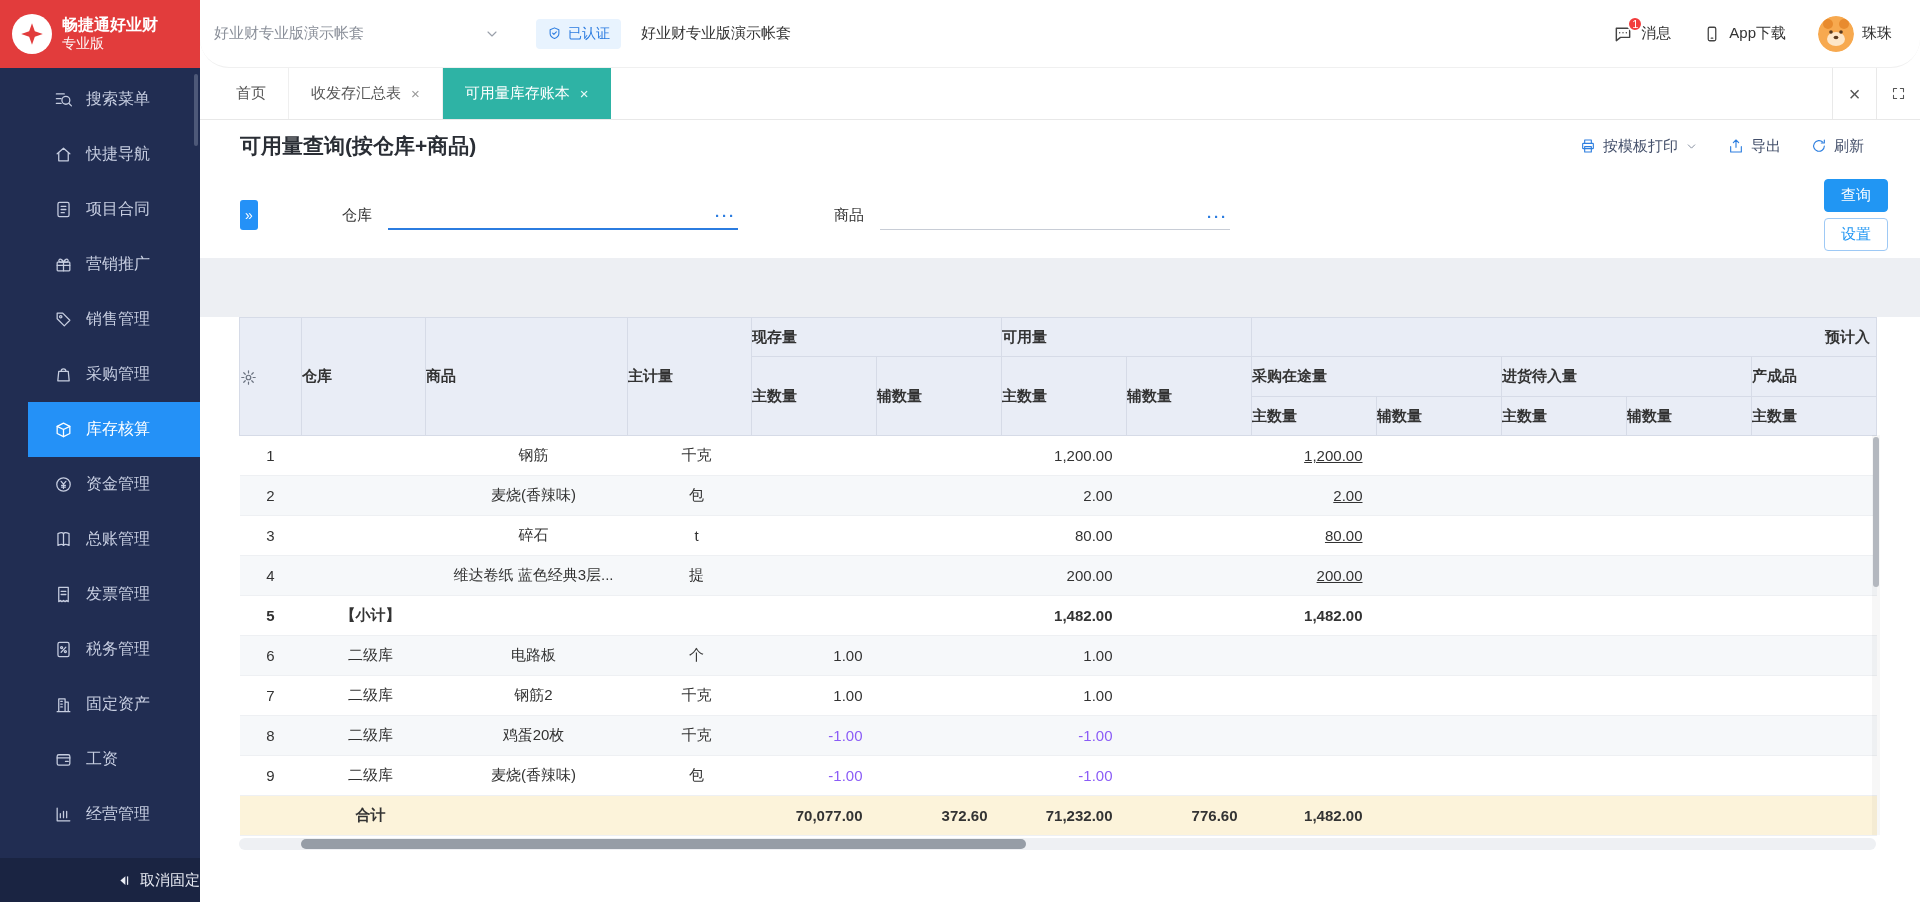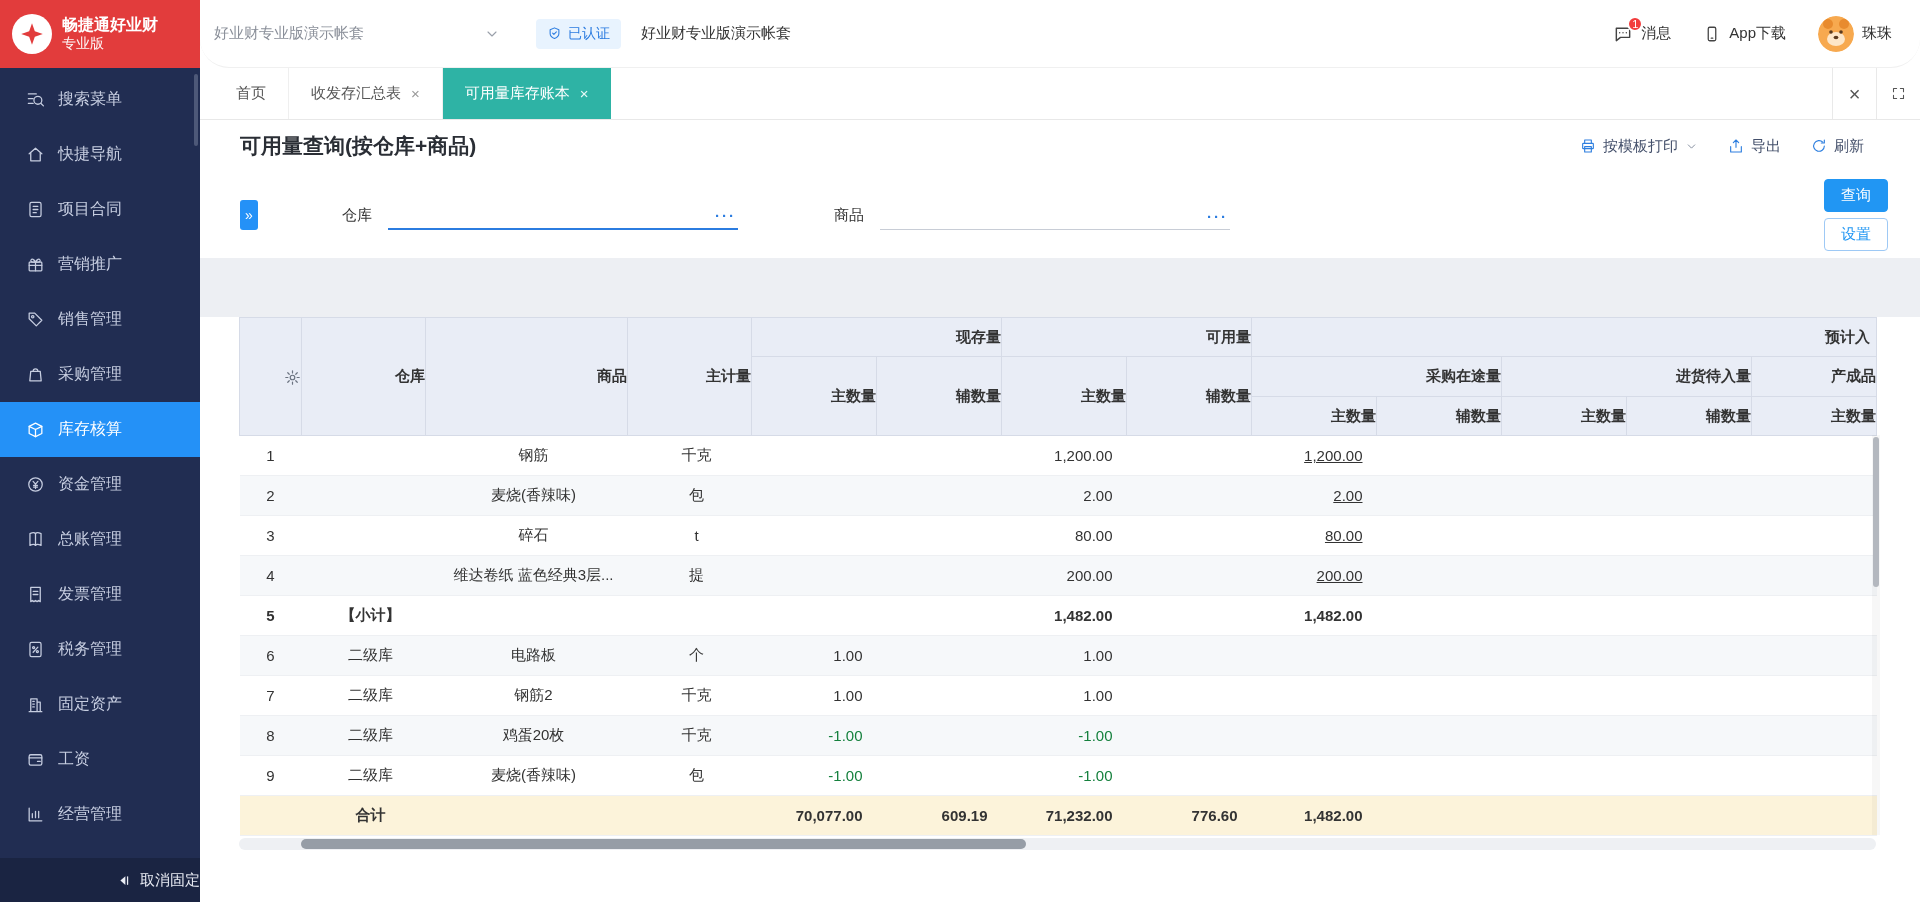--- a/index.html
+++ b/index.html
@@ -8,21 +8,21 @@
 
   
   .sidebar { width:200px; background:#212d52; display:flex; flex-direction:column; flex-shrink:0; }
   .logo { height:68px; background:#e23c3c; display:flex; align-items:center; padding:0 12px; gap:10px; }
   .logo-mark { width:40px; height:40px; background:#fff; border-radius:50%; display:flex; align-items:center; justify-content:center; flex-shrink:0; }
   .logo-mark svg { width:26px; height:26px; }
   .logo-text { color:#fff; line-height:1.25; }
   .logo-line1 { font-size:16px; font-weight:bold; white-space:nowrap; }
   .logo-line2 { font-size:14px; opacity:.95; }
   .side-nav { flex:1; overflow:hidden; position:relative; padding-top:4px; }
-  .side-item { height:55px; display:flex; align-items:center; padding-left:26px; gap:13px; color:#c6cde0; font-size:16px; cursor:pointer; white-space:nowrap; }
+  .side-item { height:55px; display:flex; align-items:center; padding-left:26px; gap:13px; color:#c6cde0; font-size:16px; cursor:pointer; white-space:nowrap;margin-left:28px; }
   .side-item.active { background:#2491f7; color:#fff; }
   .s-icon { width:19px; height:19px; display:inline-flex; flex-shrink:0; }
   .s-icon svg { width:100%; height:100%; fill:none; stroke:currentColor; stroke-width:1.6; stroke-linecap:round; stroke-linejoin:round; }
   .side-scrollbar { position:absolute; right:2px; top:6px; width:4px; height:72px; background:#4d5878; border-radius:2px; }
   .side-pin { height:44px; background:#1a2442; color:#e9ecf4; display:flex; align-items:center; justify-content:flex-end; gap:9px; font-size:15px; cursor:pointer; flex-shrink:0; }
   .pin-icon { width:15px; height:15px; display:inline-flex; }
   .pin-icon svg { width:100%; height:100%; fill:currentColor; stroke:none; }
 
   
   .main { flex:1; min-width:0; display:flex; flex-direction:column; background:#fff; }
@@ -73,34 +73,34 @@
   .filter-buttons { margin-left:auto; display:flex; flex-direction:column; gap:6px; }
   .btn { width:64px; height:33px; border-radius:4px; font-size:15px; display:flex; align-items:center; justify-content:center; cursor:pointer; font-family:inherit; }
   .btn-query { background:#2196f3; color:#fff; border:1px solid #2196f3; }
   .btn-settings { background:#fff; color:#2196f3; border:1px solid #9ec9f5; }
 
   .gray-strip { height:59px; background:#edeff3; flex-shrink:0; }
 
   
   .table-card { margin-left:39px; position:relative; width:1645px; }
   table { border-collapse:collapse; table-layout:fixed; width:1637px; font-size:15px; }
-  thead th { background:#e9edf6; border:1px solid #d6dbe7; font-weight:600; color:#333; text-align:right; white-space:nowrap; overflow:hidden; }
+  thead th { background:#e9edf6; border:1px solid #d6dbe7; font-weight:600; color:#333; text-align:left; white-space:nowrap; overflow:hidden; }
   tr.h1 th { height:39px; }
   tr.h2 th { height:40px; }
   tr.h3 th { height:39px; }
   .th-expected { text-align:right; padding-right:6px; }
   .gear-ic { width:17px; height:17px; color:#6b7380; display:inline-flex; vertical-align:middle; }
   tbody td { height:40px; border-bottom:1px solid #eef0f3; color:#333; white-space:nowrap; overflow:hidden; }
   tbody tr:nth-child(even) td { background:#f6f8fa; }
   tbody tr.total-row td { background:#fcf3da; font-weight:700; border-top:1px solid #f0e3bb; }
   tbody tr.bold-row td { font-weight:700; }
   .c-seq { text-align:center; }
   .c-text { text-align:center; padding-left:14px; }
   .c-num { text-align:right; padding-right:14px; }
-  .neg { color:#15803d; }
+  .neg { color:#8b5cf6; }
   .cell-link { text-decoration:underline; cursor:pointer; }
 
   .v-scroll { position:absolute; right:4px; top:118px; width:8px; height:400px; background:rgba(0,0,0,0.03); }
   .v-thumb { position:absolute; top:2px; left:1px; width:6px; height:150px; background:#b4b8bf; border-radius:3px; }
   .h-scroll { width:1637px; height:12px; background:#eef0f3; border-radius:6px; position:relative; margin-top:2px; }
   .h-thumb { position:absolute; top:1px; left:62px; width:725px; height:10px; background:#969da6; border-radius:5px; cursor:pointer; }
 </style>
 </head>
 <body>
 
@@ -598,21 +598,21 @@
               <td class="c-num"></td>
               <td class="c-num"></td>
               <td class="c-num"></td>
             </tr>
             <tr class="total-row">
               <td class="c-seq"></td>
               <td class="c-text">合计</td>
               <td class="c-text"></td>
               <td class="c-text"></td>
               <td class="c-num">70,077.00</td>
-              <td class="c-num">609.19</td>
+              <td class="c-num">372.60</td>
               <td class="c-num">71,232.00</td>
               <td class="c-num">776.60</td>
               <td class="c-num">1,482.00</td>
               <td class="c-num"></td>
               <td class="c-num"></td>
               <td class="c-num"></td>
               <td class="c-num"></td>
             </tr>
           </tbody>
       </table>

